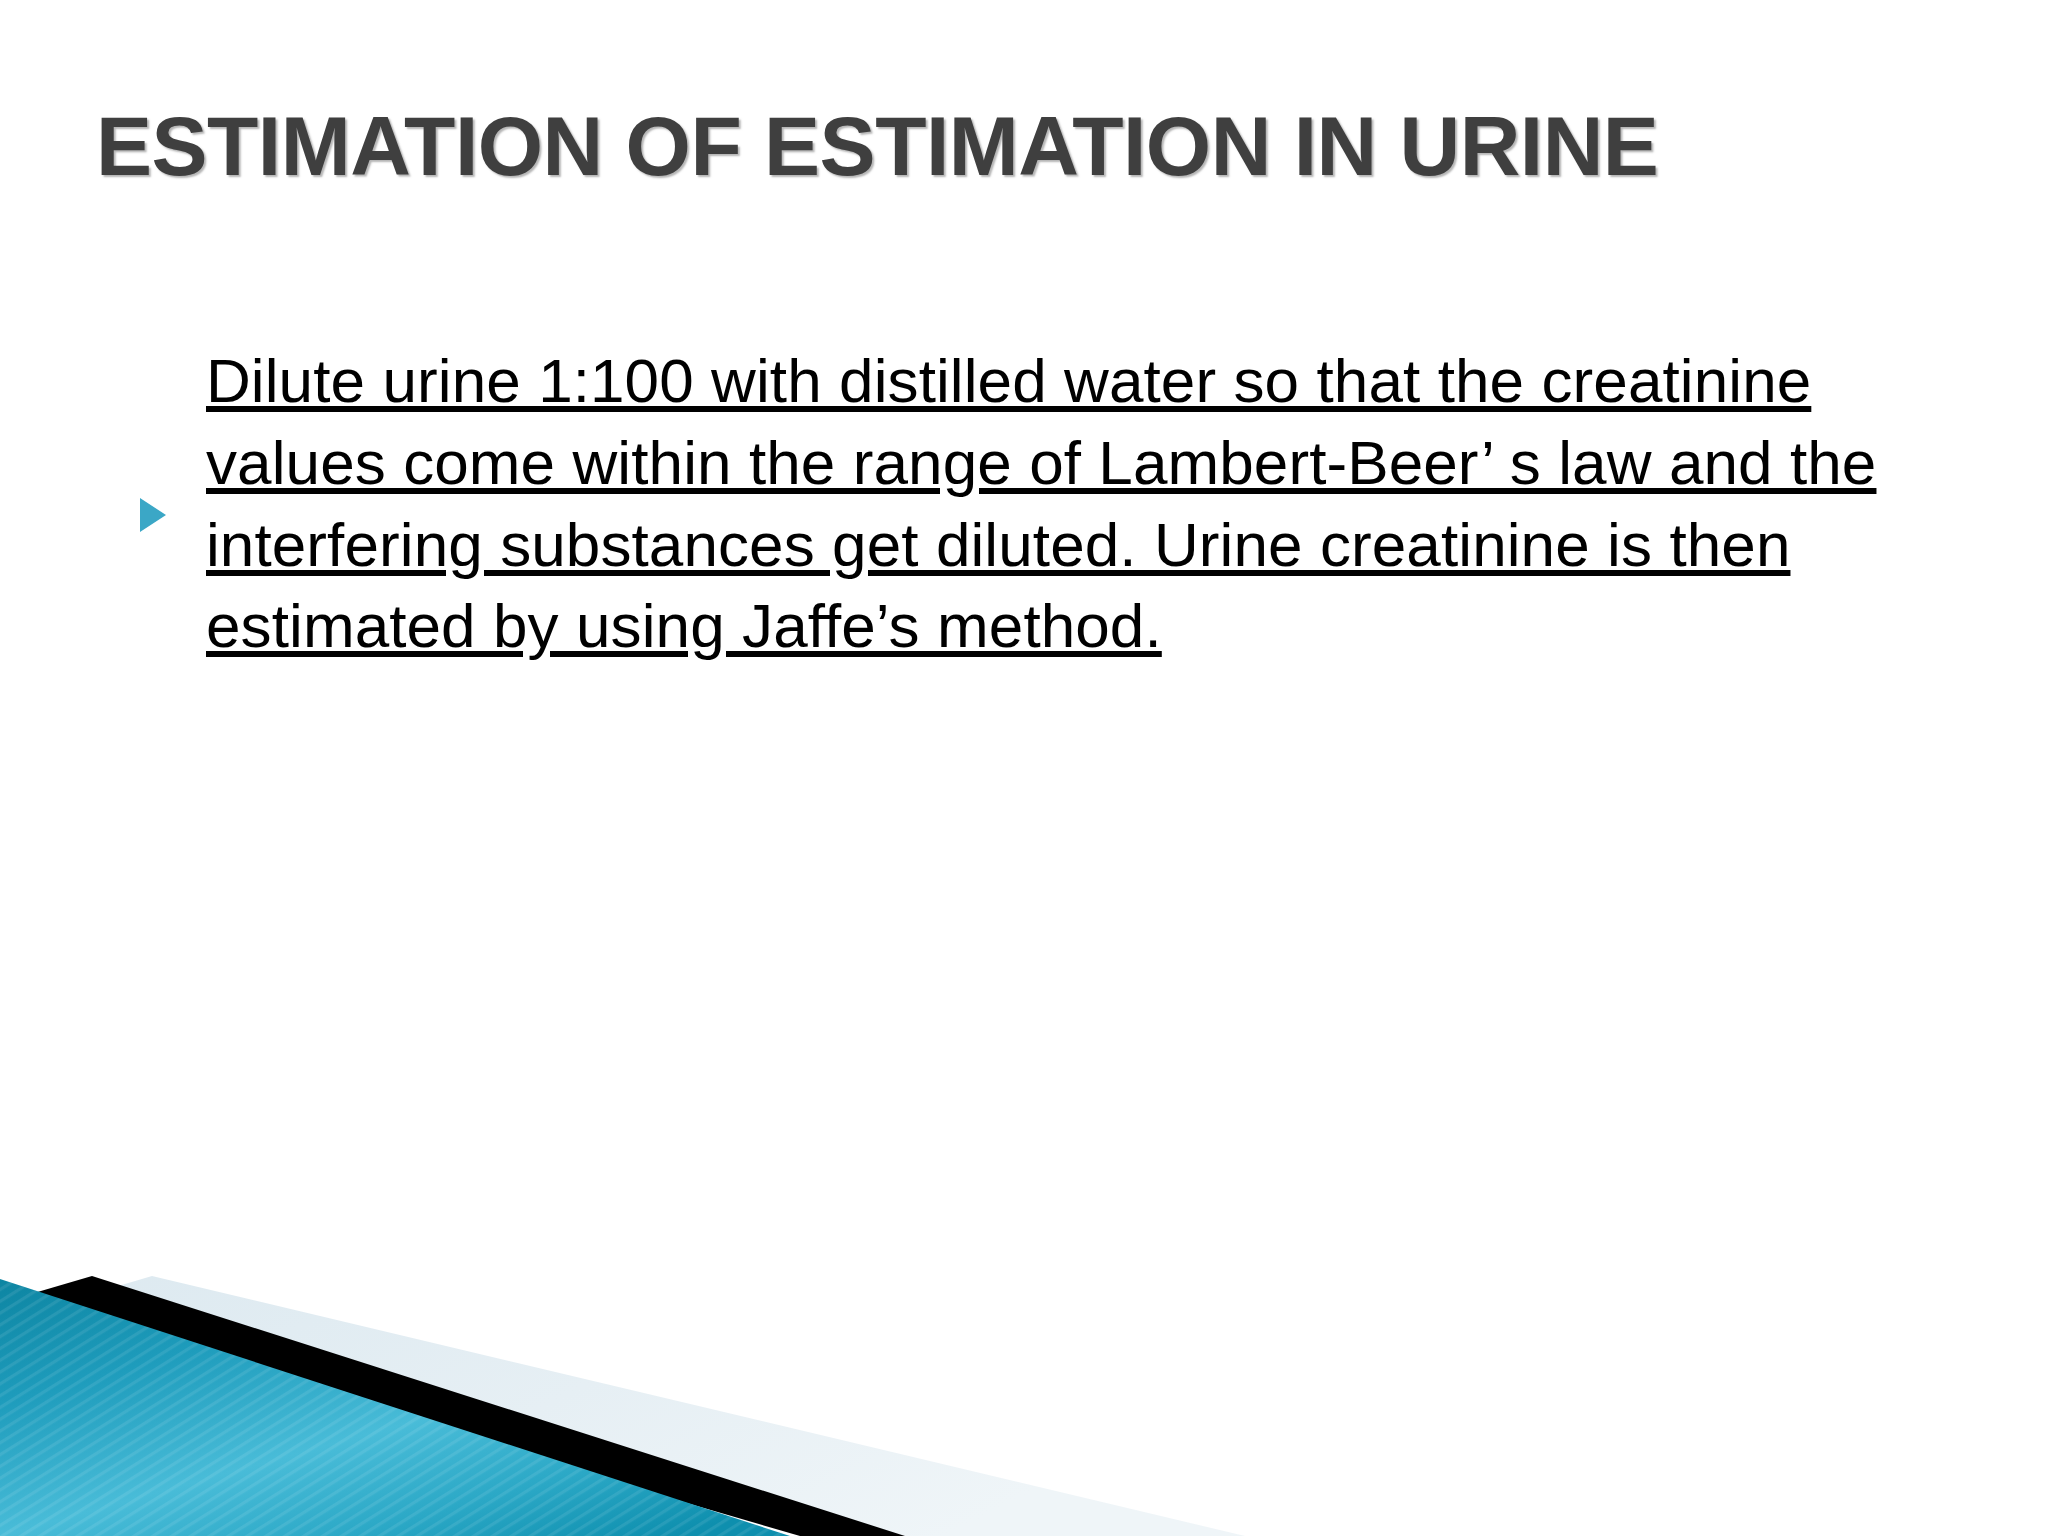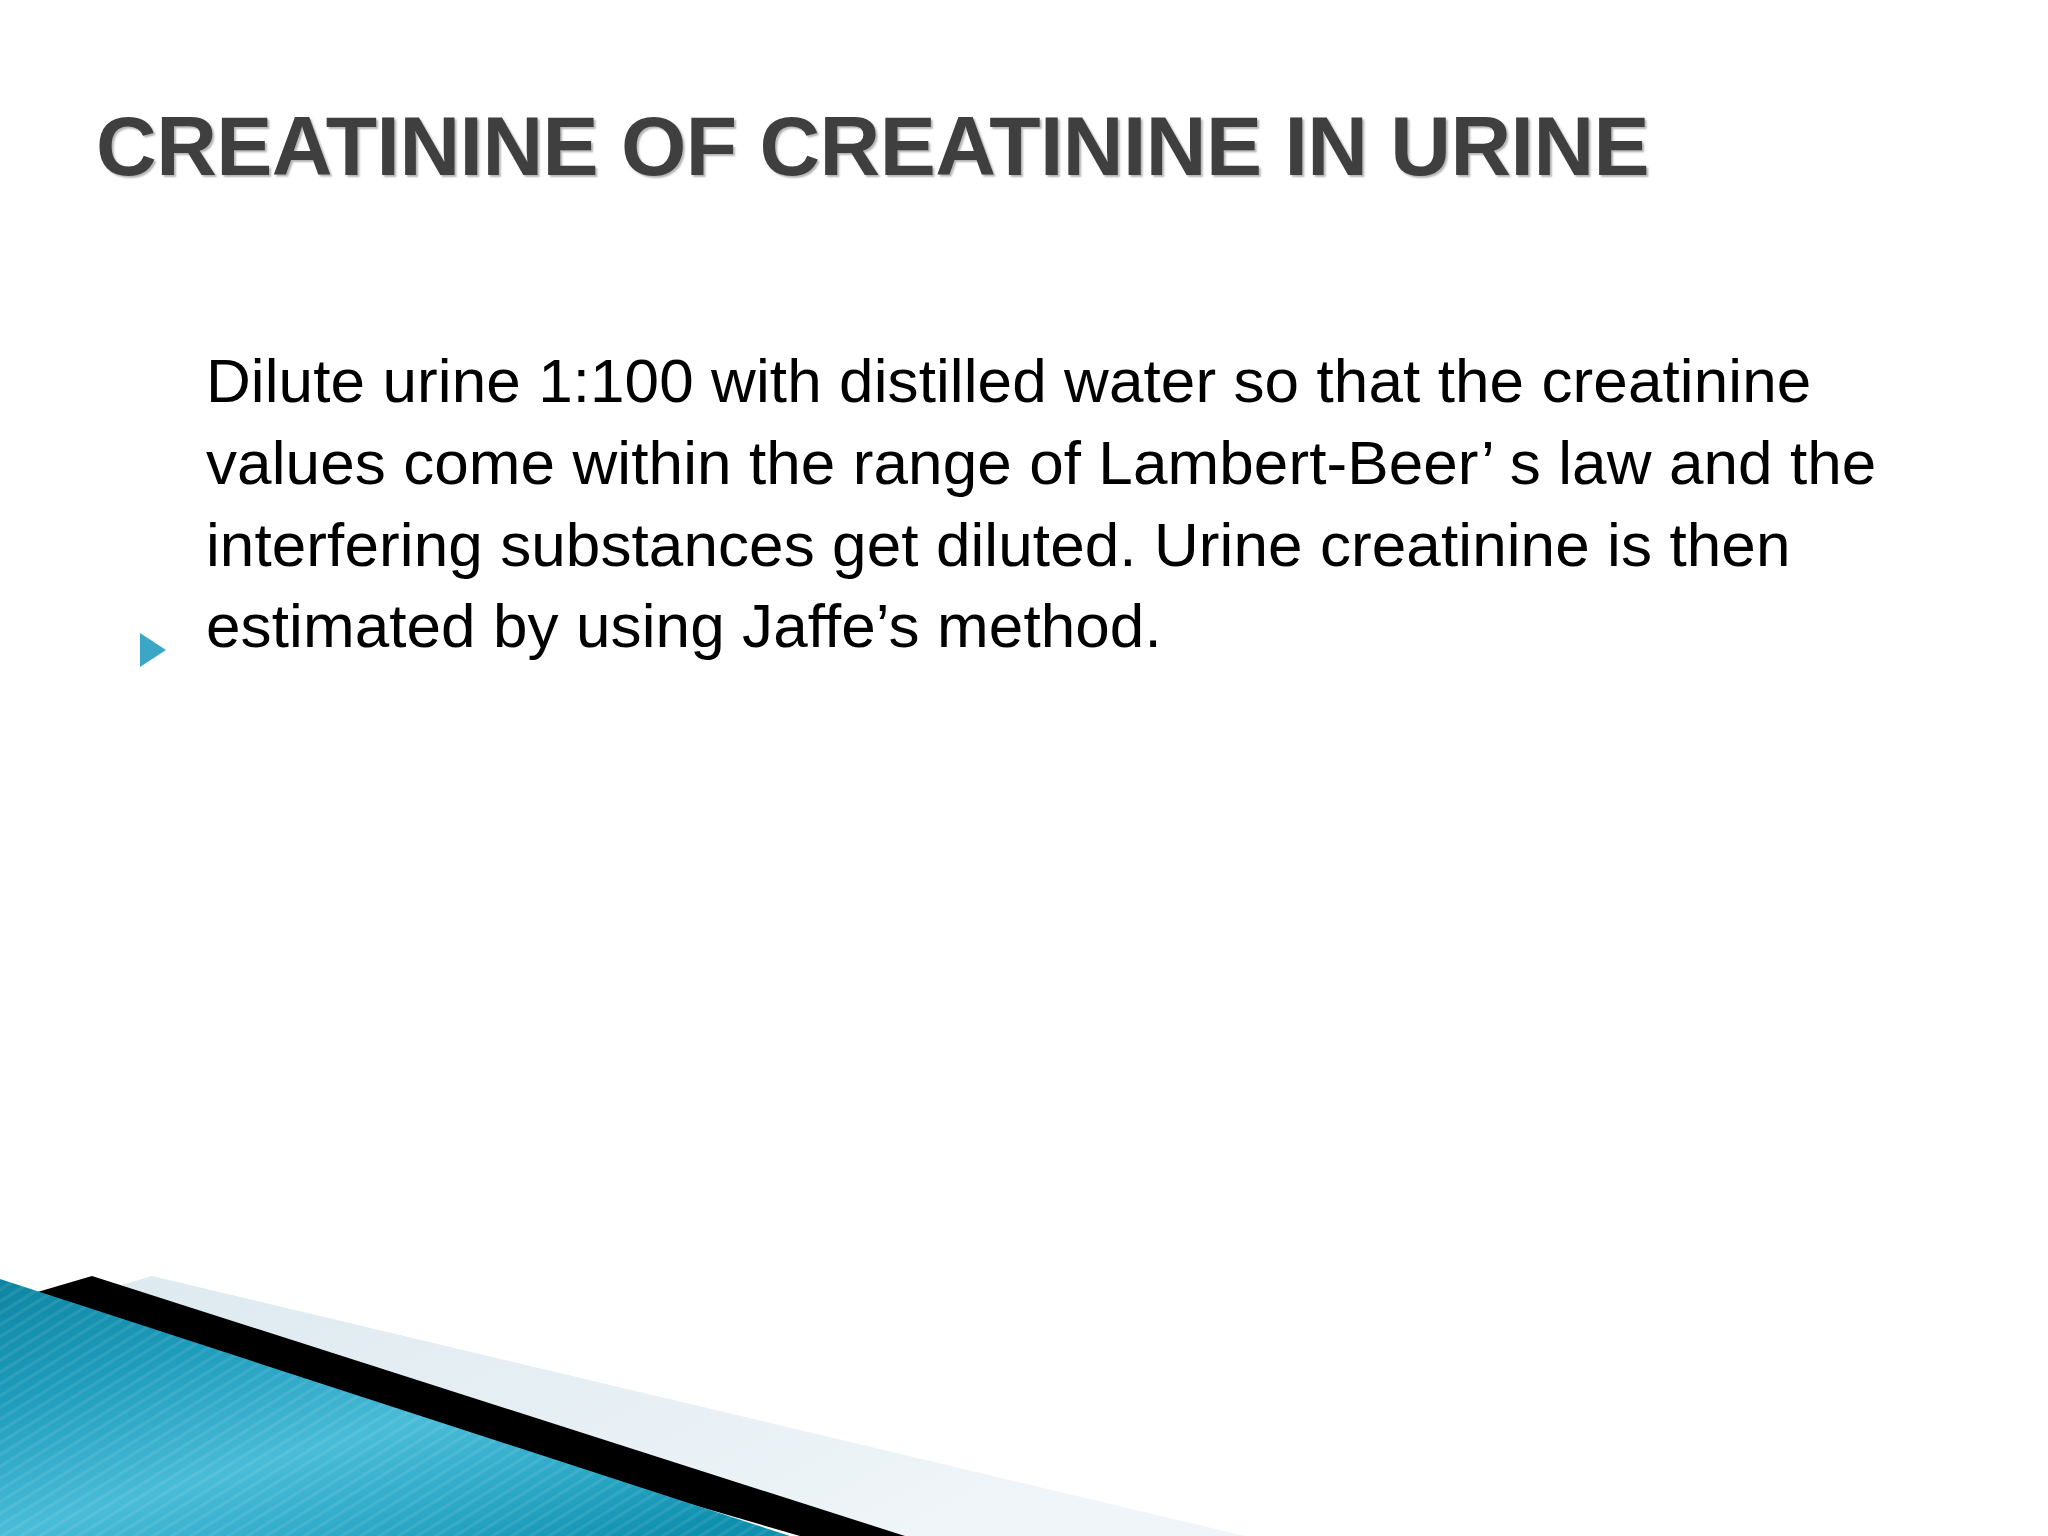--- a/index.html
+++ b/index.html
@@ -46,21 +46,22 @@
   
   #body-block {
     position: absolute;
     left: 140px;
     top: 340px;
     width: 1760px;
   }
 
   .bullet-row {
     display: flex;
-    align-items: flex-end;
+    align-items: center;
+    text-decoration: underline;
   }
 
   .bullet-marker {
     flex: 0 0 auto;
     width: 66px;
     padding-top: 22px;
     display: flex;
     justify-content: flex-start;
     align-items: flex-start;
   }
@@ -95,21 +96,21 @@
     pointer-events: none;
   }
   #corner-deco svg { display: block; width: 100%; height: 100%; }
 </style>
 </head>
 <body>
 
 <div id="slide">
 
   <div id="title-block">
-    <div id="slide-title">CREATININE OF CREATININE IN URINE</div>
+    <div id="slide-title">ESTIMATION OF ESTIMATION IN URINE</div>
   </div>
 
   <div id="body-block">
 
     <div class="bullet-row">
       <div class="bullet-marker">
         <div class="tri"></div>
       </div>
       <div class="bullet-text">Dilute urine 1:100 with distilled water so that the creatinine  values come within the range of Lambert-Beer’ s law and the interfering substances get diluted. Urine creatinine is then estimated by using Jaffe’s method.</div>
     </div>

